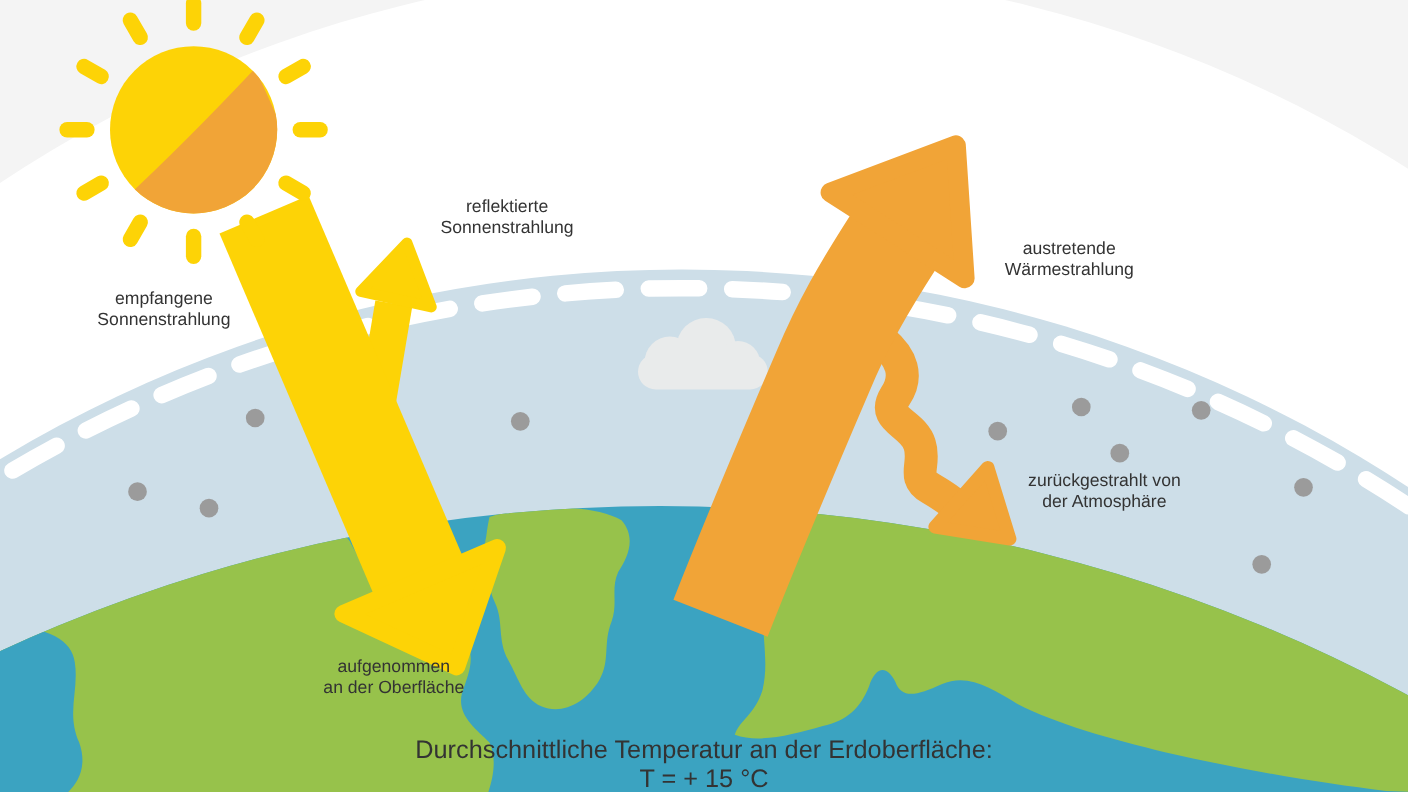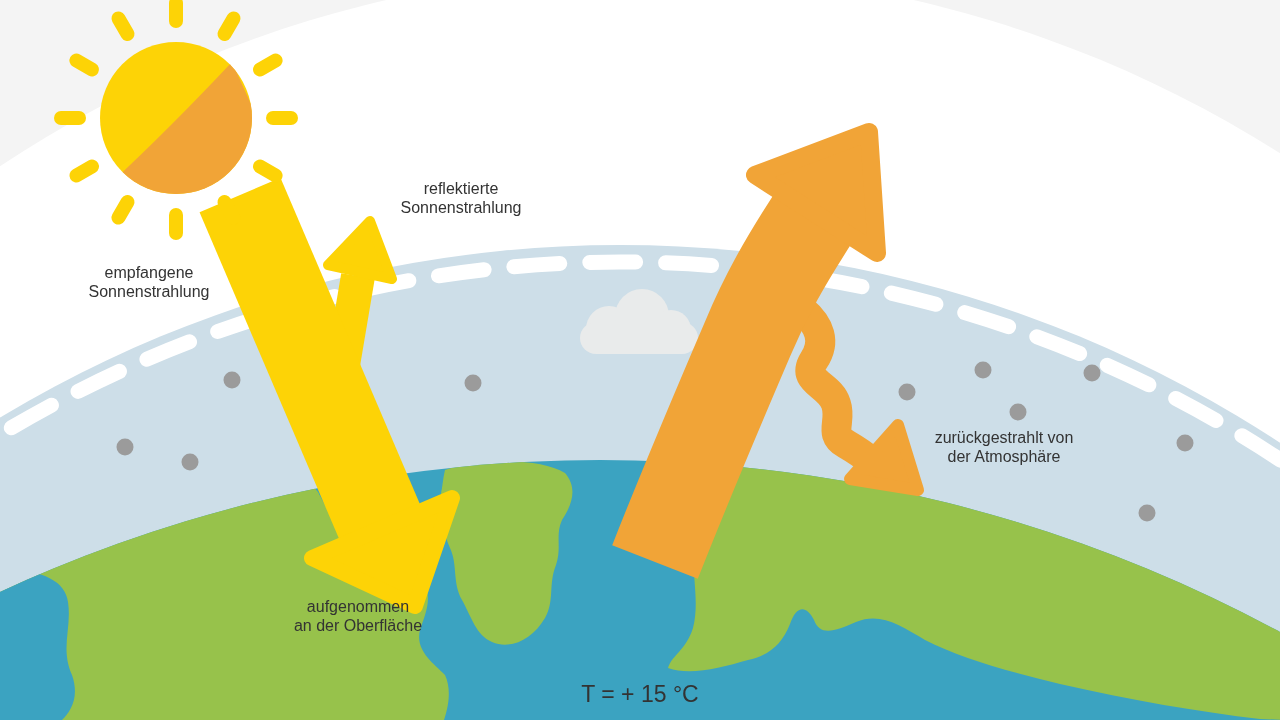--- a/index.html
+++ b/index.html
@@ -127,22 +127,25 @@
     </g>
     <circle cx="176" cy="118" r="76" fill="var(--sun_yellow)"></circle>
     <path d="M232,62 Q168,130 112,182 L140,215 L240,212 L258,120 Z" clip-path="url(#sunClip)" fill="var(--sun_orange)"></path>
   </g>
 </svg>
 
 <div class="lbl" style="left:149px;top:282px">empfangene
 Sonnenstrahlung</div>
 <div class="lbl" style="left:461px;top:198px">reflektierte
 Sonnenstrahlung</div>
+<div class="lbl" style="left:972px;top:236px">austretende
+Wärmestrahlung</div>
 <div class="lbl" style="left:358px;top:616px">aufgenommen
 an der Oberfläche</div>
 <div class="lbl" style="left:1004px;top:447px">zurückgestrahlt von
 der Atmosphäre</div>
 
 <div class="footer" style="left:640px;top:695px">
+  <div>Durchschnittliche Temperatur an der Erdoberfläche:</div>
   <div>T = + 15 °C</div>
 </div>
 
 </div>
 
 </body></html>

